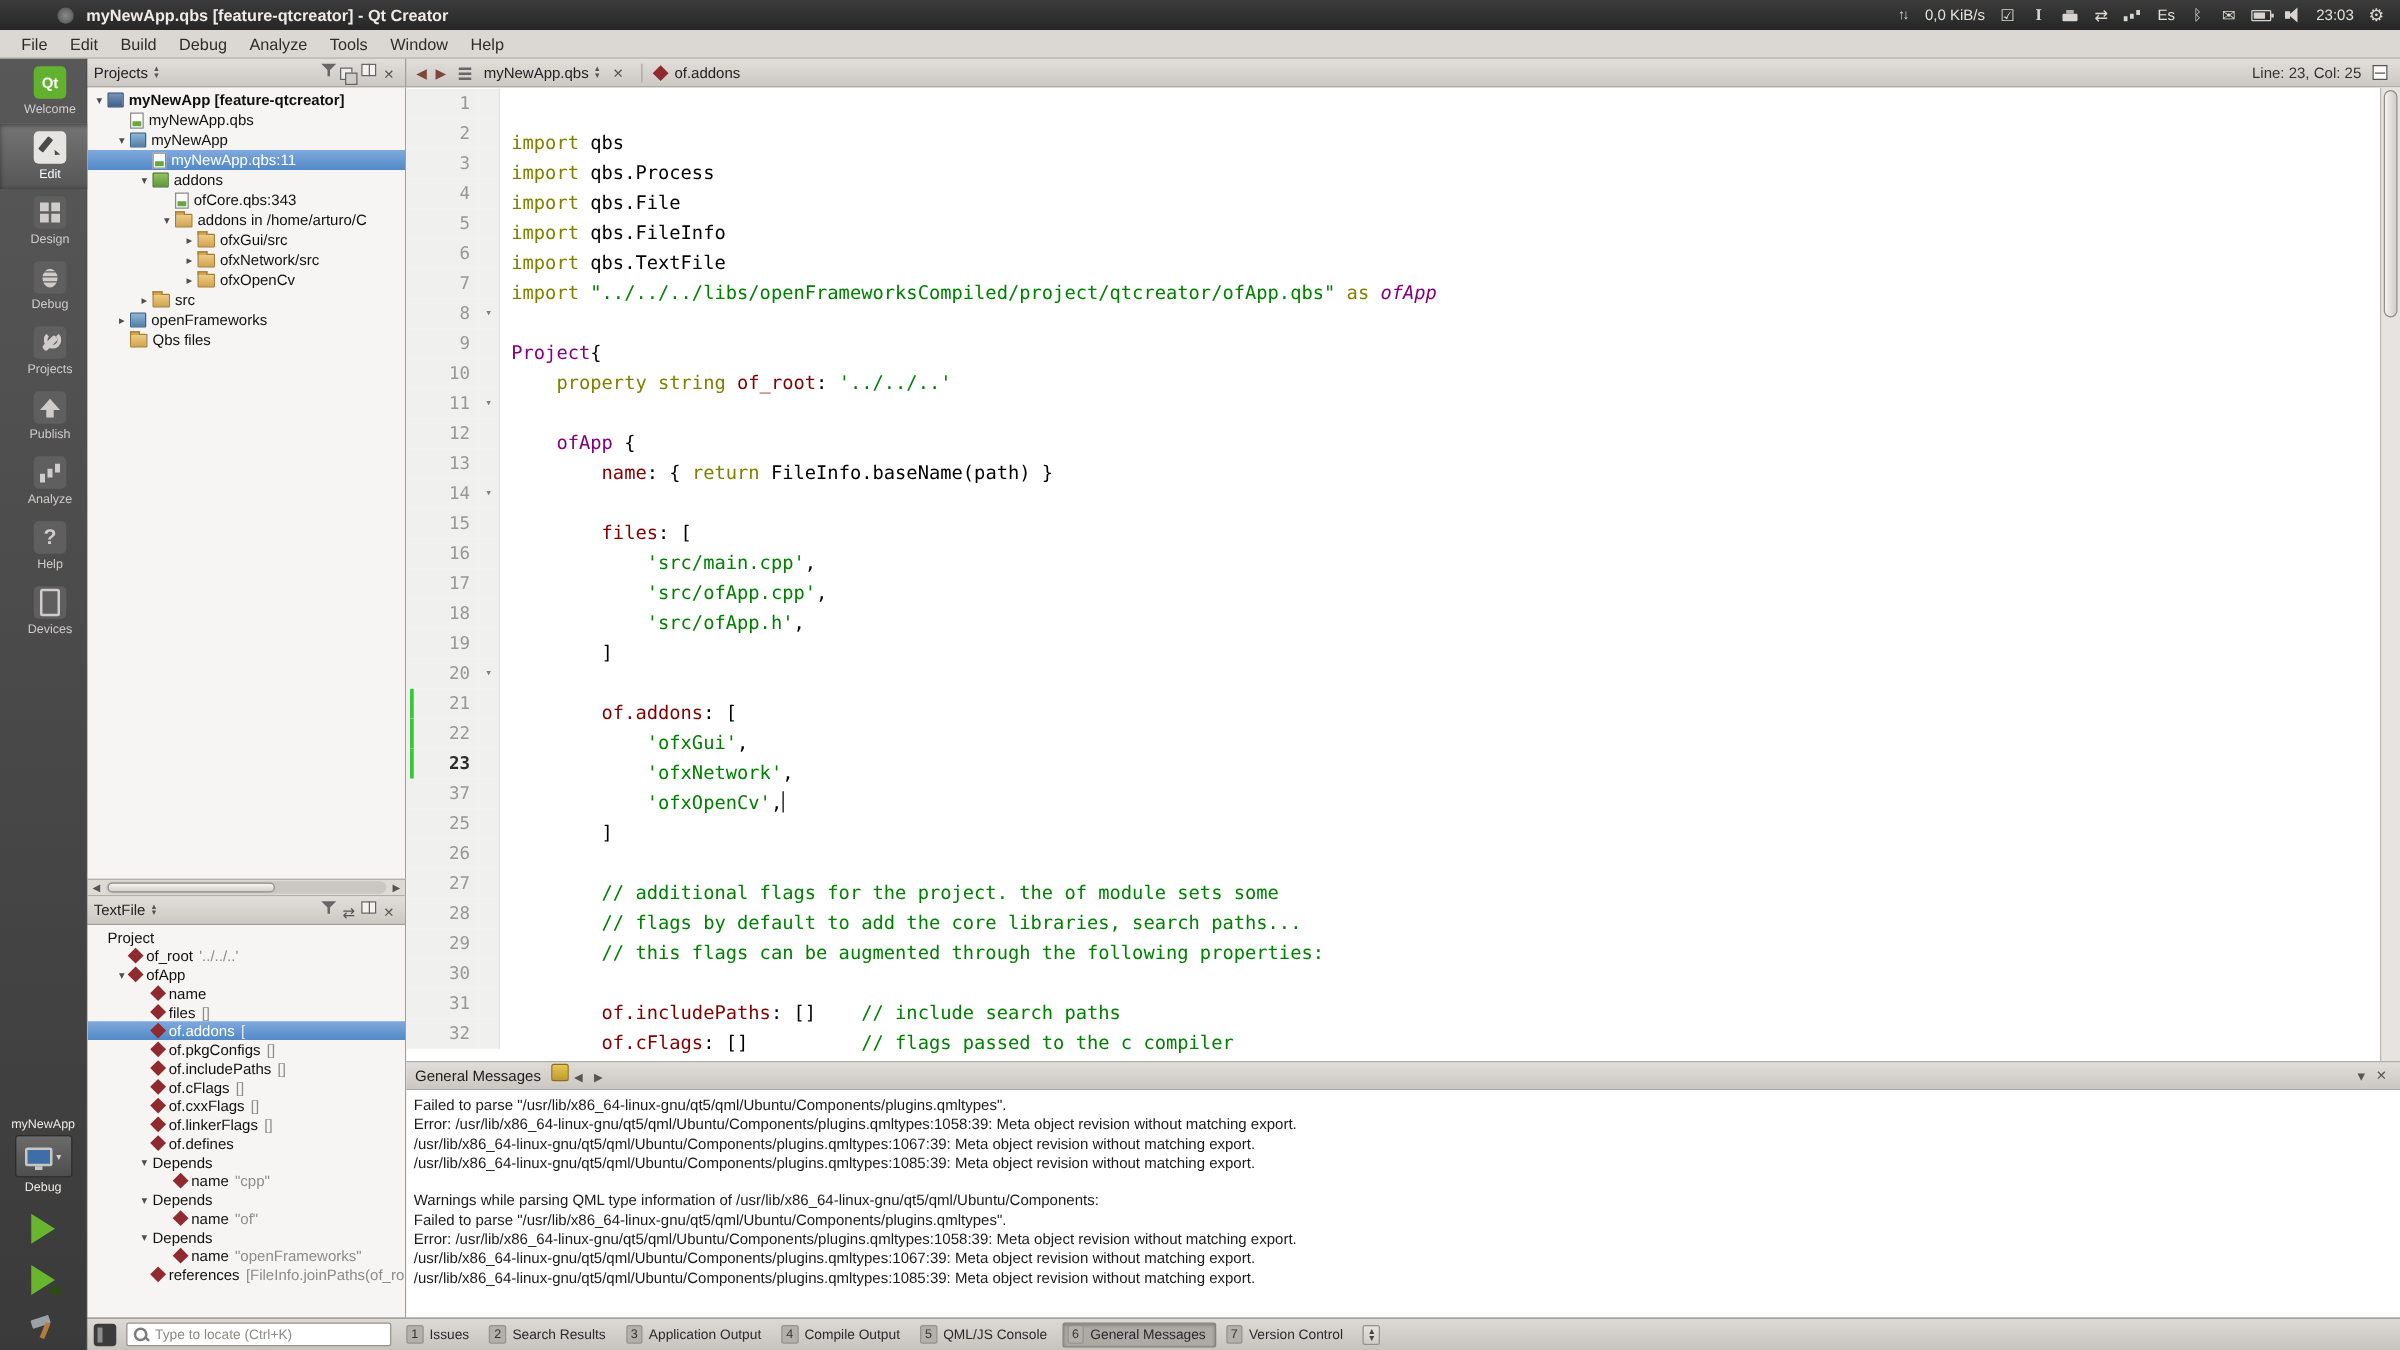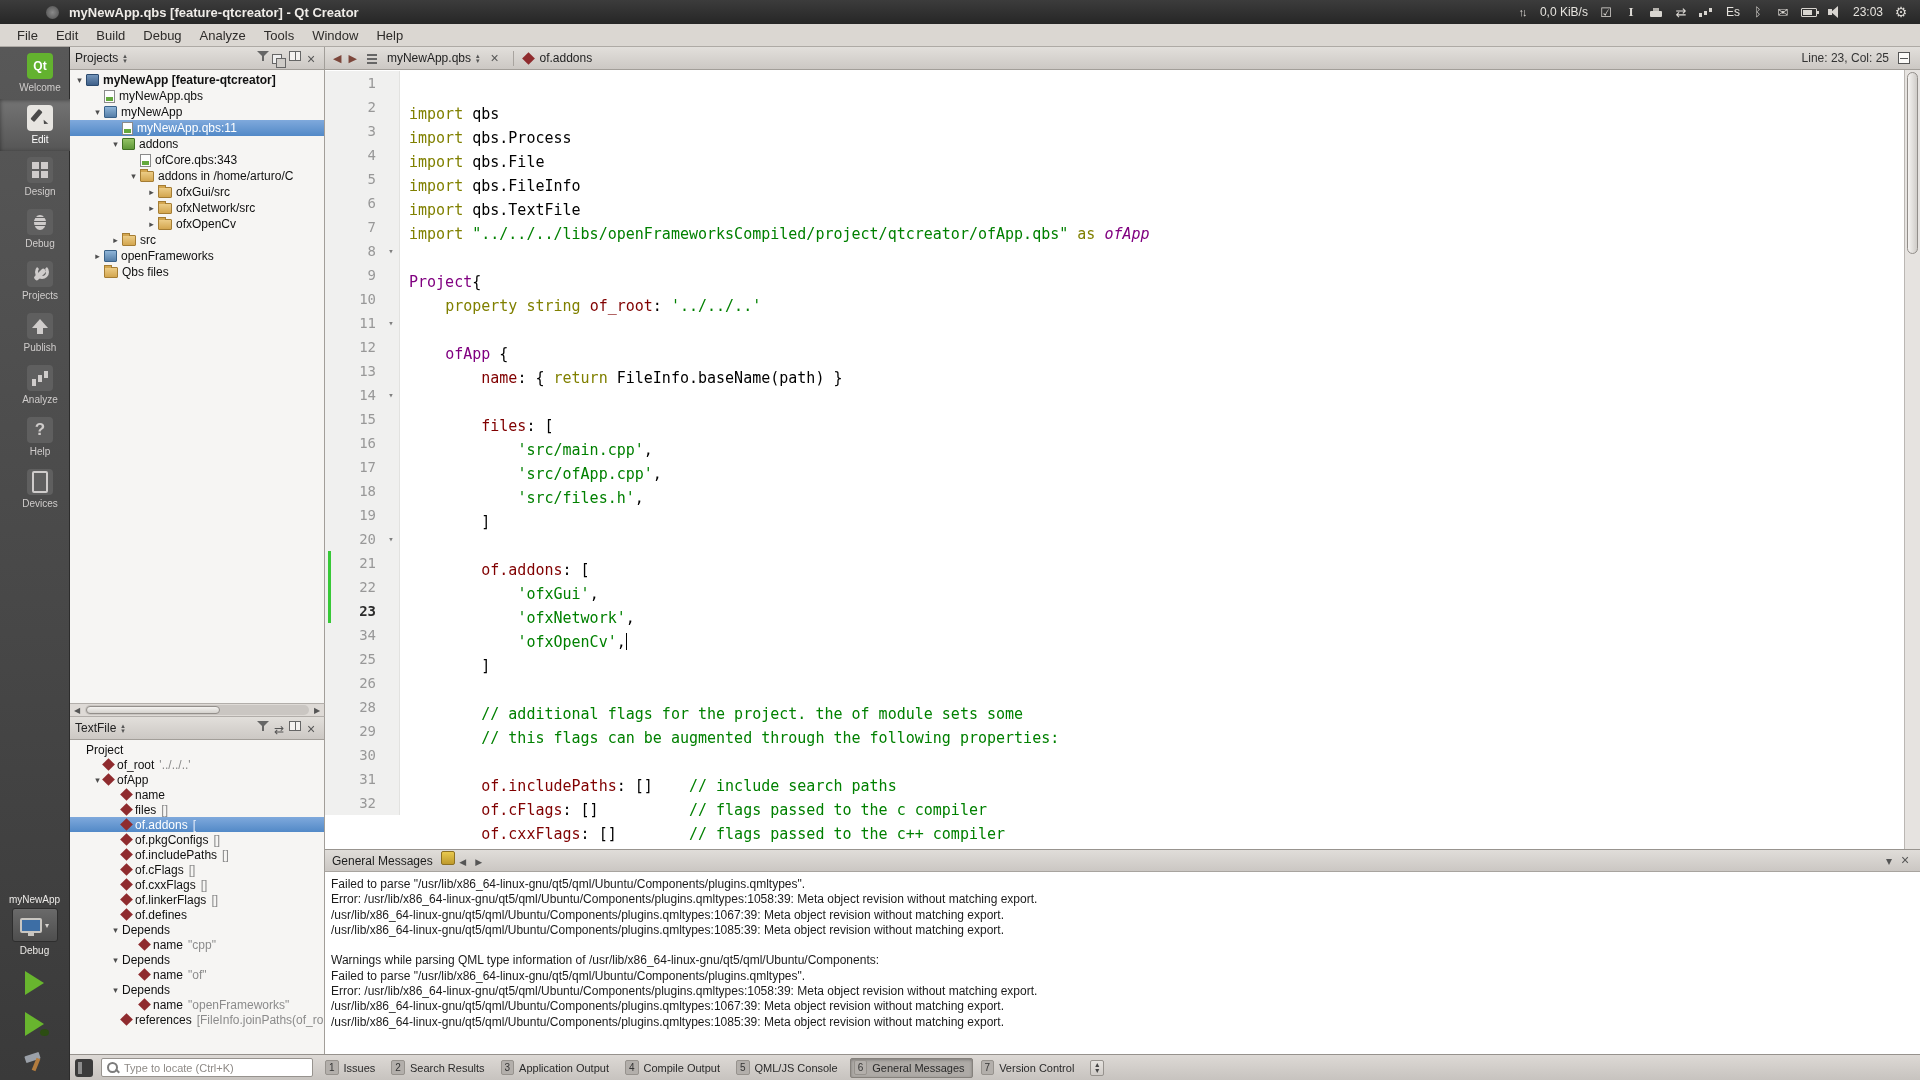--- a/index.html
+++ b/index.html
@@ -518,30 +518,31 @@
       <div class="code-line"><span class="gutter">7</span><span class="fold-col"></span><span class="code-text"></span></div>
       <div class="code-line"><span class="gutter">8</span><span class="fold-col">▾</span><span class="code-text"><span class="tok-t">Project</span><span class="tok-n">{</span></span></div>
       <div class="code-line"><span class="gutter">9</span><span class="fold-col"></span><span class="code-text"><span class="tok-n">    </span><span class="tok-k">property</span><span class="tok-n"> </span><span class="tok-k">string</span><span class="tok-n"> </span><span class="tok-p">of_root</span><span class="tok-n">: </span><span class="tok-s">'../../..'</span></span></div>
       <div class="code-line"><span class="gutter">10</span><span class="fold-col"></span><span class="code-text"></span></div>
       <div class="code-line"><span class="gutter">11</span><span class="fold-col">▾</span><span class="code-text"><span class="tok-n">    </span><span class="tok-t">ofApp</span><span class="tok-n"> {</span></span></div>
       <div class="code-line"><span class="gutter">12</span><span class="fold-col"></span><span class="code-text"><span class="tok-n">        </span><span class="tok-p">name</span><span class="tok-n">: { </span><span class="tok-k">return</span><span class="tok-n"> FileInfo.baseName(path) }</span></span></div>
       <div class="code-line"><span class="gutter">13</span><span class="fold-col"></span><span class="code-text"></span></div>
       <div class="code-line"><span class="gutter">14</span><span class="fold-col">▾</span><span class="code-text"><span class="tok-n">        </span><span class="tok-p">files</span><span class="tok-n">: [</span></span></div>
       <div class="code-line"><span class="gutter">15</span><span class="fold-col"></span><span class="code-text"><span class="tok-n">            </span><span class="tok-s">'src/main.cpp'</span><span class="tok-n">,</span></span></div>
       <div class="code-line"><span class="gutter">16</span><span class="fold-col"></span><span class="code-text"><span class="tok-n">            </span><span class="tok-s">'src/ofApp.cpp'</span><span class="tok-n">,</span></span></div>
-      <div class="code-line"><span class="gutter">17</span><span class="fold-col"></span><span class="code-text"><span class="tok-n">            </span><span class="tok-s">'src/files.h'</span><span class="tok-n">,</span></span></div>
+      <div class="code-line"><span class="gutter">17</span><span class="fold-col"></span><span class="code-text"><span class="tok-n">            </span><span class="tok-s">'src/ofApp.h'</span><span class="tok-n">,</span></span></div>
       <div class="code-line"><span class="gutter">18</span><span class="fold-col"></span><span class="code-text"><span class="tok-n">        ]</span></span></div>
       <div class="code-line"><span class="gutter">19</span><span class="fold-col"></span><span class="code-text"></span></div>
       <div class="code-line"><span class="gutter">20</span><span class="fold-col">▾</span><span class="code-text"><span class="tok-n">        </span><span class="tok-p">of.addons</span><span class="tok-n">: [</span></span></div>
       <div class="code-line"><span class="gutter changed">21</span><span class="fold-col"></span><span class="code-text"><span class="tok-n">            </span><span class="tok-s">'ofxGui'</span><span class="tok-n">,</span></span></div>
       <div class="code-line"><span class="gutter changed">22</span><span class="fold-col"></span><span class="code-text"><span class="tok-n">            </span><span class="tok-s">'ofxNetwork'</span><span class="tok-n">,</span></span></div>
       <div class="code-line"><span class="gutter changed current">23</span><span class="fold-col"></span><span class="code-text"><span class="tok-n">            </span><span class="tok-s">'ofxOpenCv'</span><span class="tok-n">,</span><span class="caret"></span></span></div>
-      <div class="code-line"><span class="gutter">34</span><span class="fold-col"></span><span class="code-text"><span class="tok-n">        ]</span></span></div>
+      <div class="code-line"><span class="gutter">37</span><span class="fold-col"></span><span class="code-text"><span class="tok-n">        ]</span></span></div>
       <div class="code-line"><span class="gutter">25</span><span class="fold-col"></span><span class="code-text"></span></div>
       <div class="code-line"><span class="gutter">26</span><span class="fold-col"></span><span class="code-text"><span class="tok-n">        </span><span class="tok-c">// additional flags for the project. the of module sets some</span></span></div>
+      <div class="code-line"><span class="gutter">27</span><span class="fold-col"></span><span class="code-text"><span class="tok-n">        </span><span class="tok-c">// flags by default to add the core libraries, search paths...</span></span></div>
       <div class="code-line"><span class="gutter">28</span><span class="fold-col"></span><span class="code-text"><span class="tok-n">        </span><span class="tok-c">// this flags can be augmented through the following properties:</span></span></div>
       <div class="code-line"><span class="gutter">29</span><span class="fold-col"></span></div>
       <div class="code-line"><span class="gutter">30</span><span class="fold-col"></span><span class="code-text"><span class="tok-n">        </span><span class="tok-p">of.includePaths</span><span class="tok-n">: []    </span><span class="tok-c">// include search paths</span></span></div>
       <div class="code-line"><span class="gutter">31</span><span class="fold-col"></span><span class="code-text"><span class="tok-n">        </span><span class="tok-p">of.cFlags</span><span class="tok-n">: []          </span><span class="tok-c">// flags passed to the c compiler</span></span></div>
       <div class="code-line"><span class="gutter">32</span><span class="fold-col"></span><span class="code-text"><span class="tok-n">        </span><span class="tok-p">of.cxxFlags</span><span class="tok-n">: []        </span><span class="tok-c">// flags passed to the c++ compiler</span></span></div>
     </div>
   <div id="editor-vscroll">
     <div class="vthumb"></div>
   </div>
 </div>

